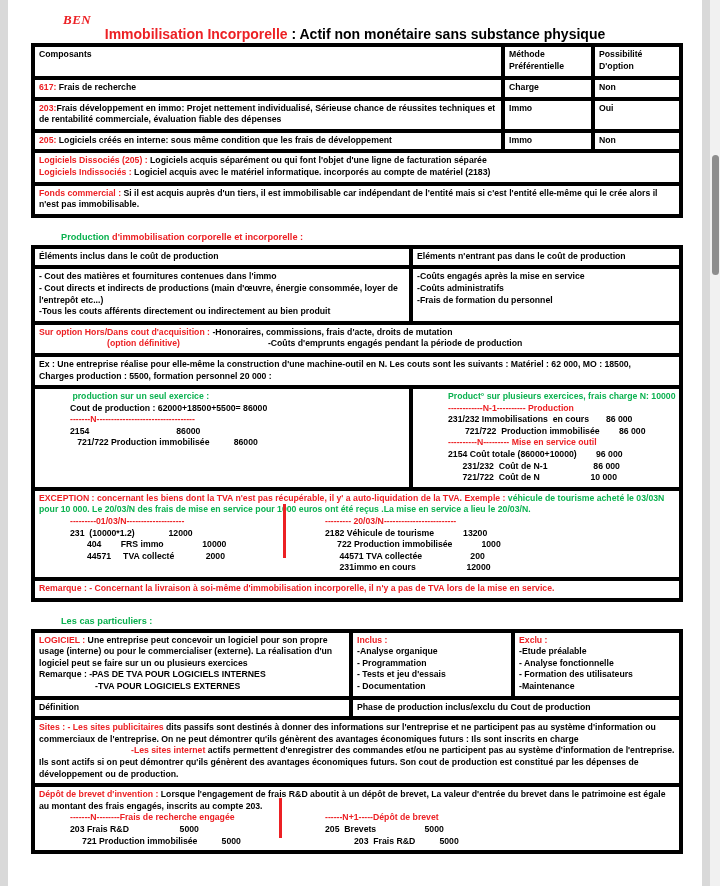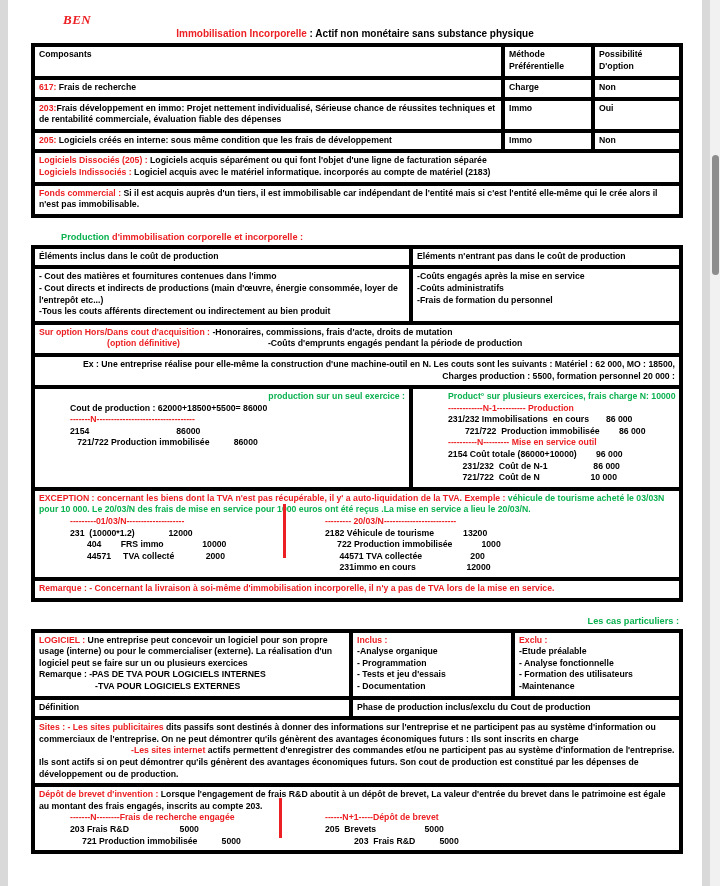--- a/index.html
+++ b/index.html
@@ -36,21 +36,21 @@
     right: 1px;
     top: 155px;
     width: 7px;
     height: 120px;
     background: #8d8d8d;
     border-radius: 4px;
   }
 
   
   .red { color: #ec2024; }
-  .green { color: #0ab14f; text-align: right; }
+  .green { color: #0ab14f; }
   .blk { color: #000000; }
 
   .author {
     position: absolute;
     left: 55px;
     top: 12px;
     font-family: "Liberation Serif", serif;
     font-style: italic;
     font-weight: bold;
     font-size: 13px;
@@ -60,21 +60,21 @@
 
   .content {
     position: absolute;
     left: 23px;
     top: 28px;
     width: 648px;
   }
 
   .title-line {
     text-align: center;
-    font-size: 10px;
+    font-size: 14px;
     font-weight: bold;
     line-height: 12px;
     margin-bottom: 3px;
   }
 
   table.doc {
     width: 100%;
     border-collapse: collapse;
     table-layout: fixed;
     margin-bottom: 0;

